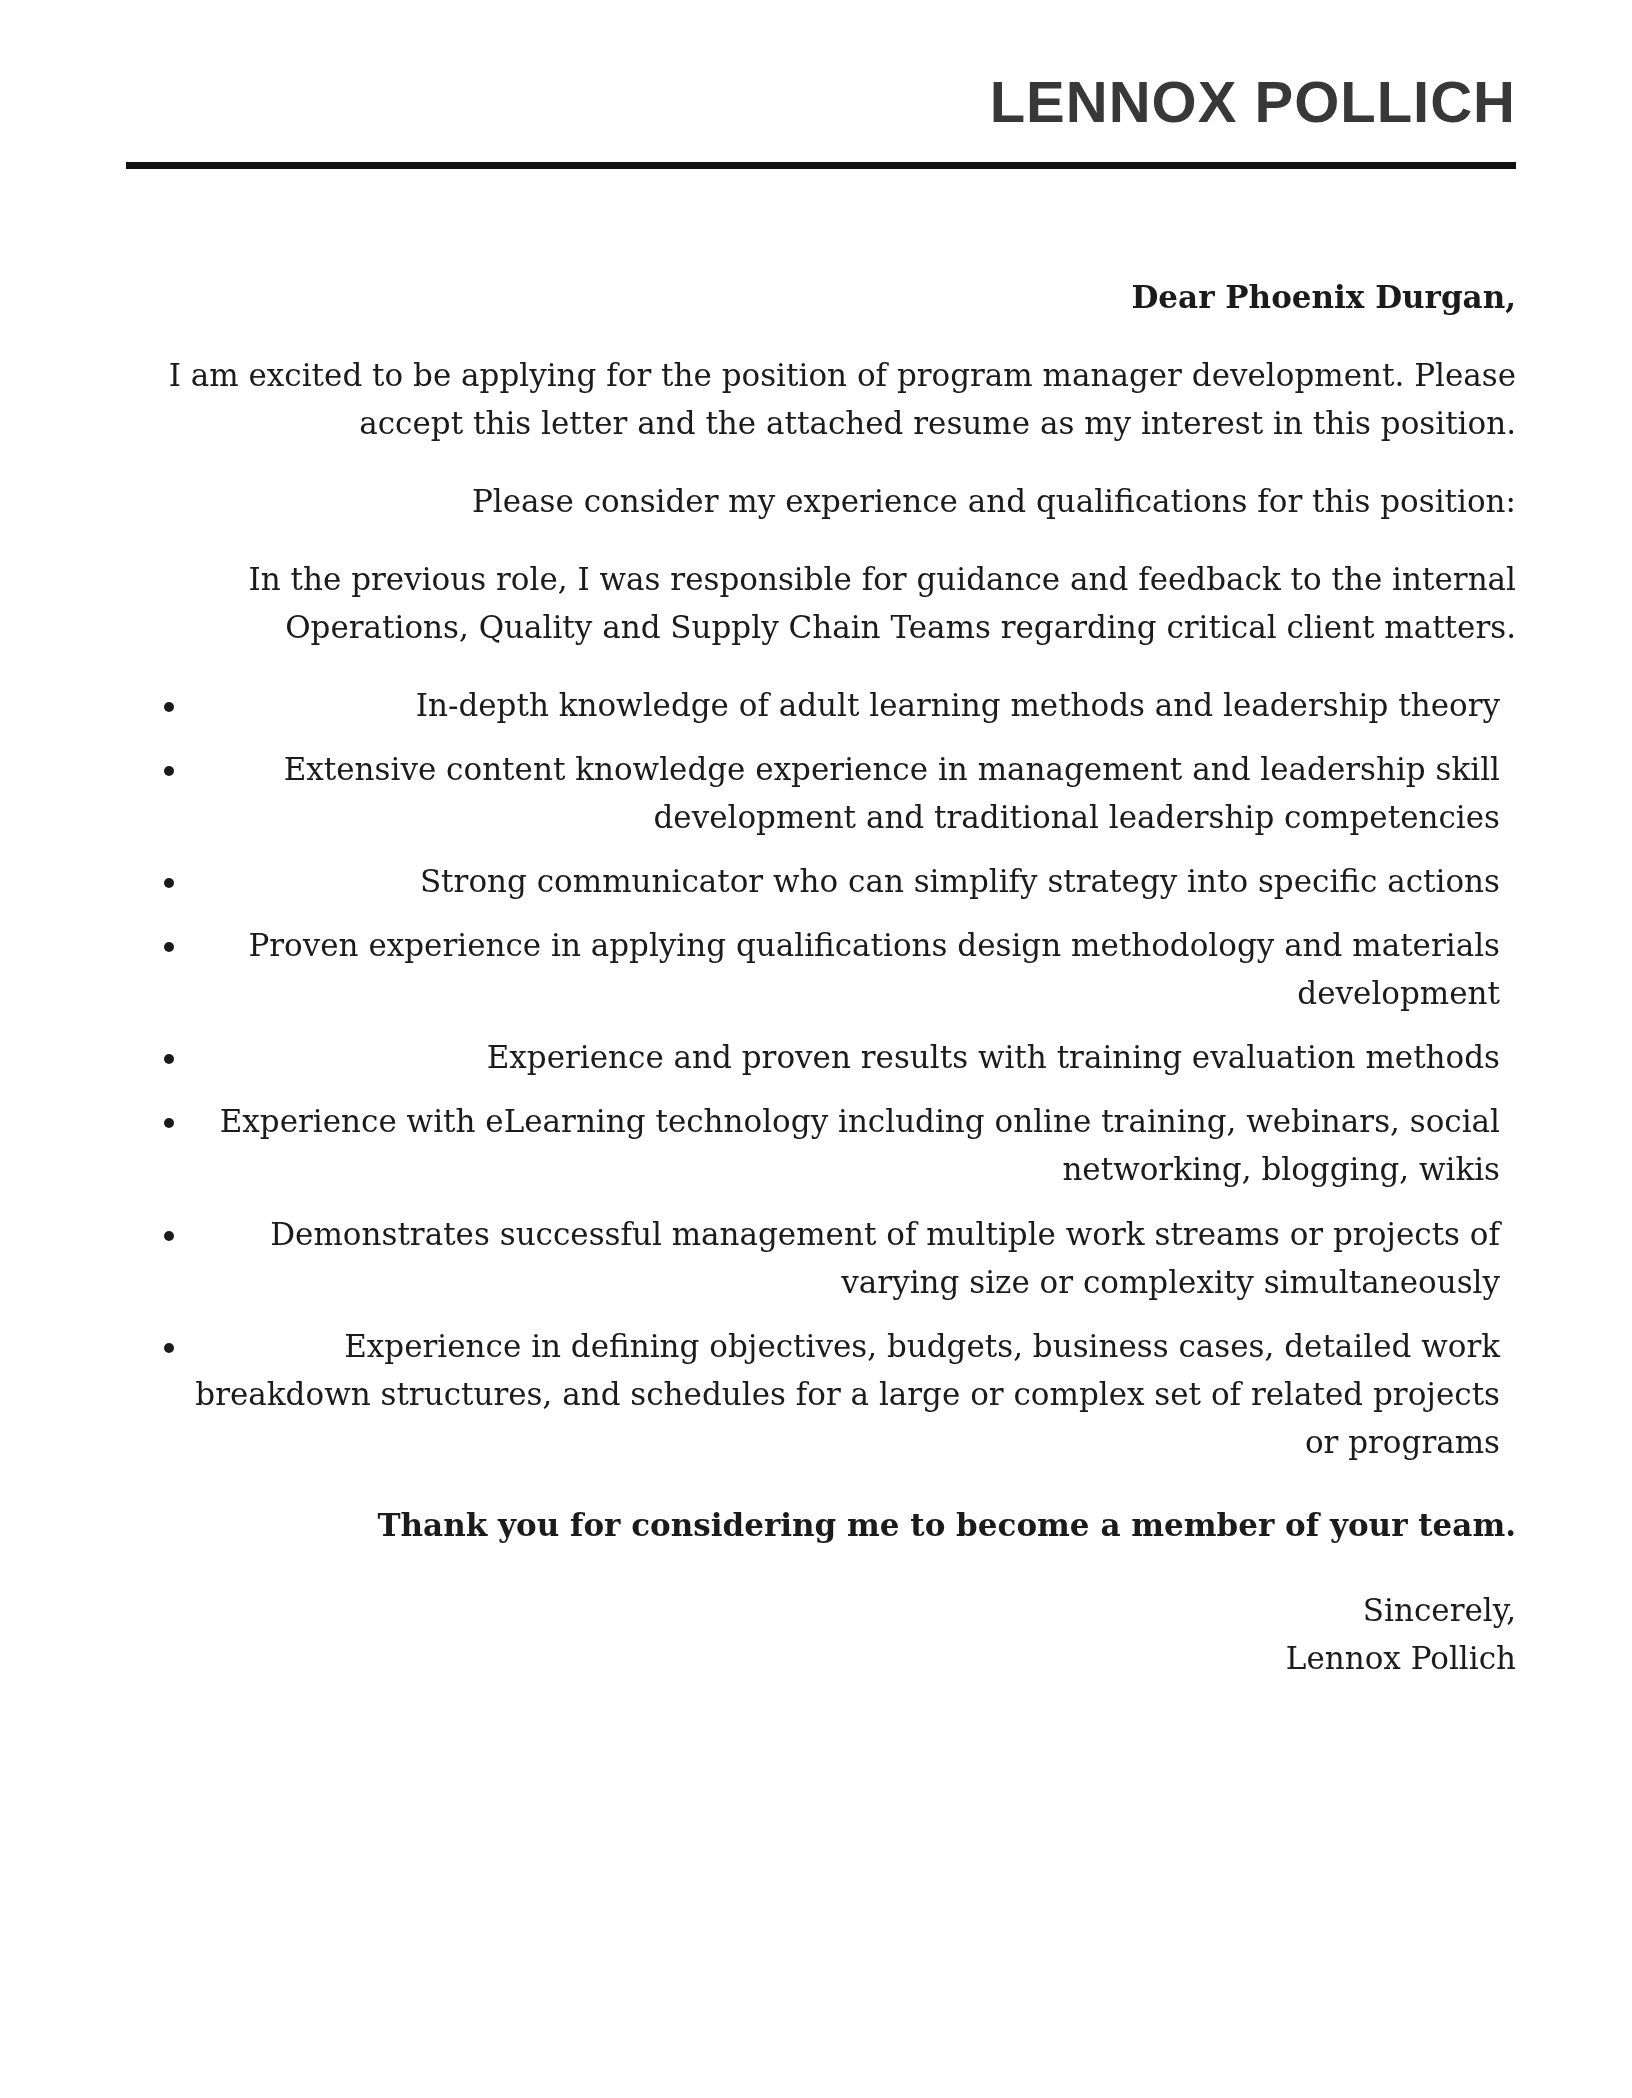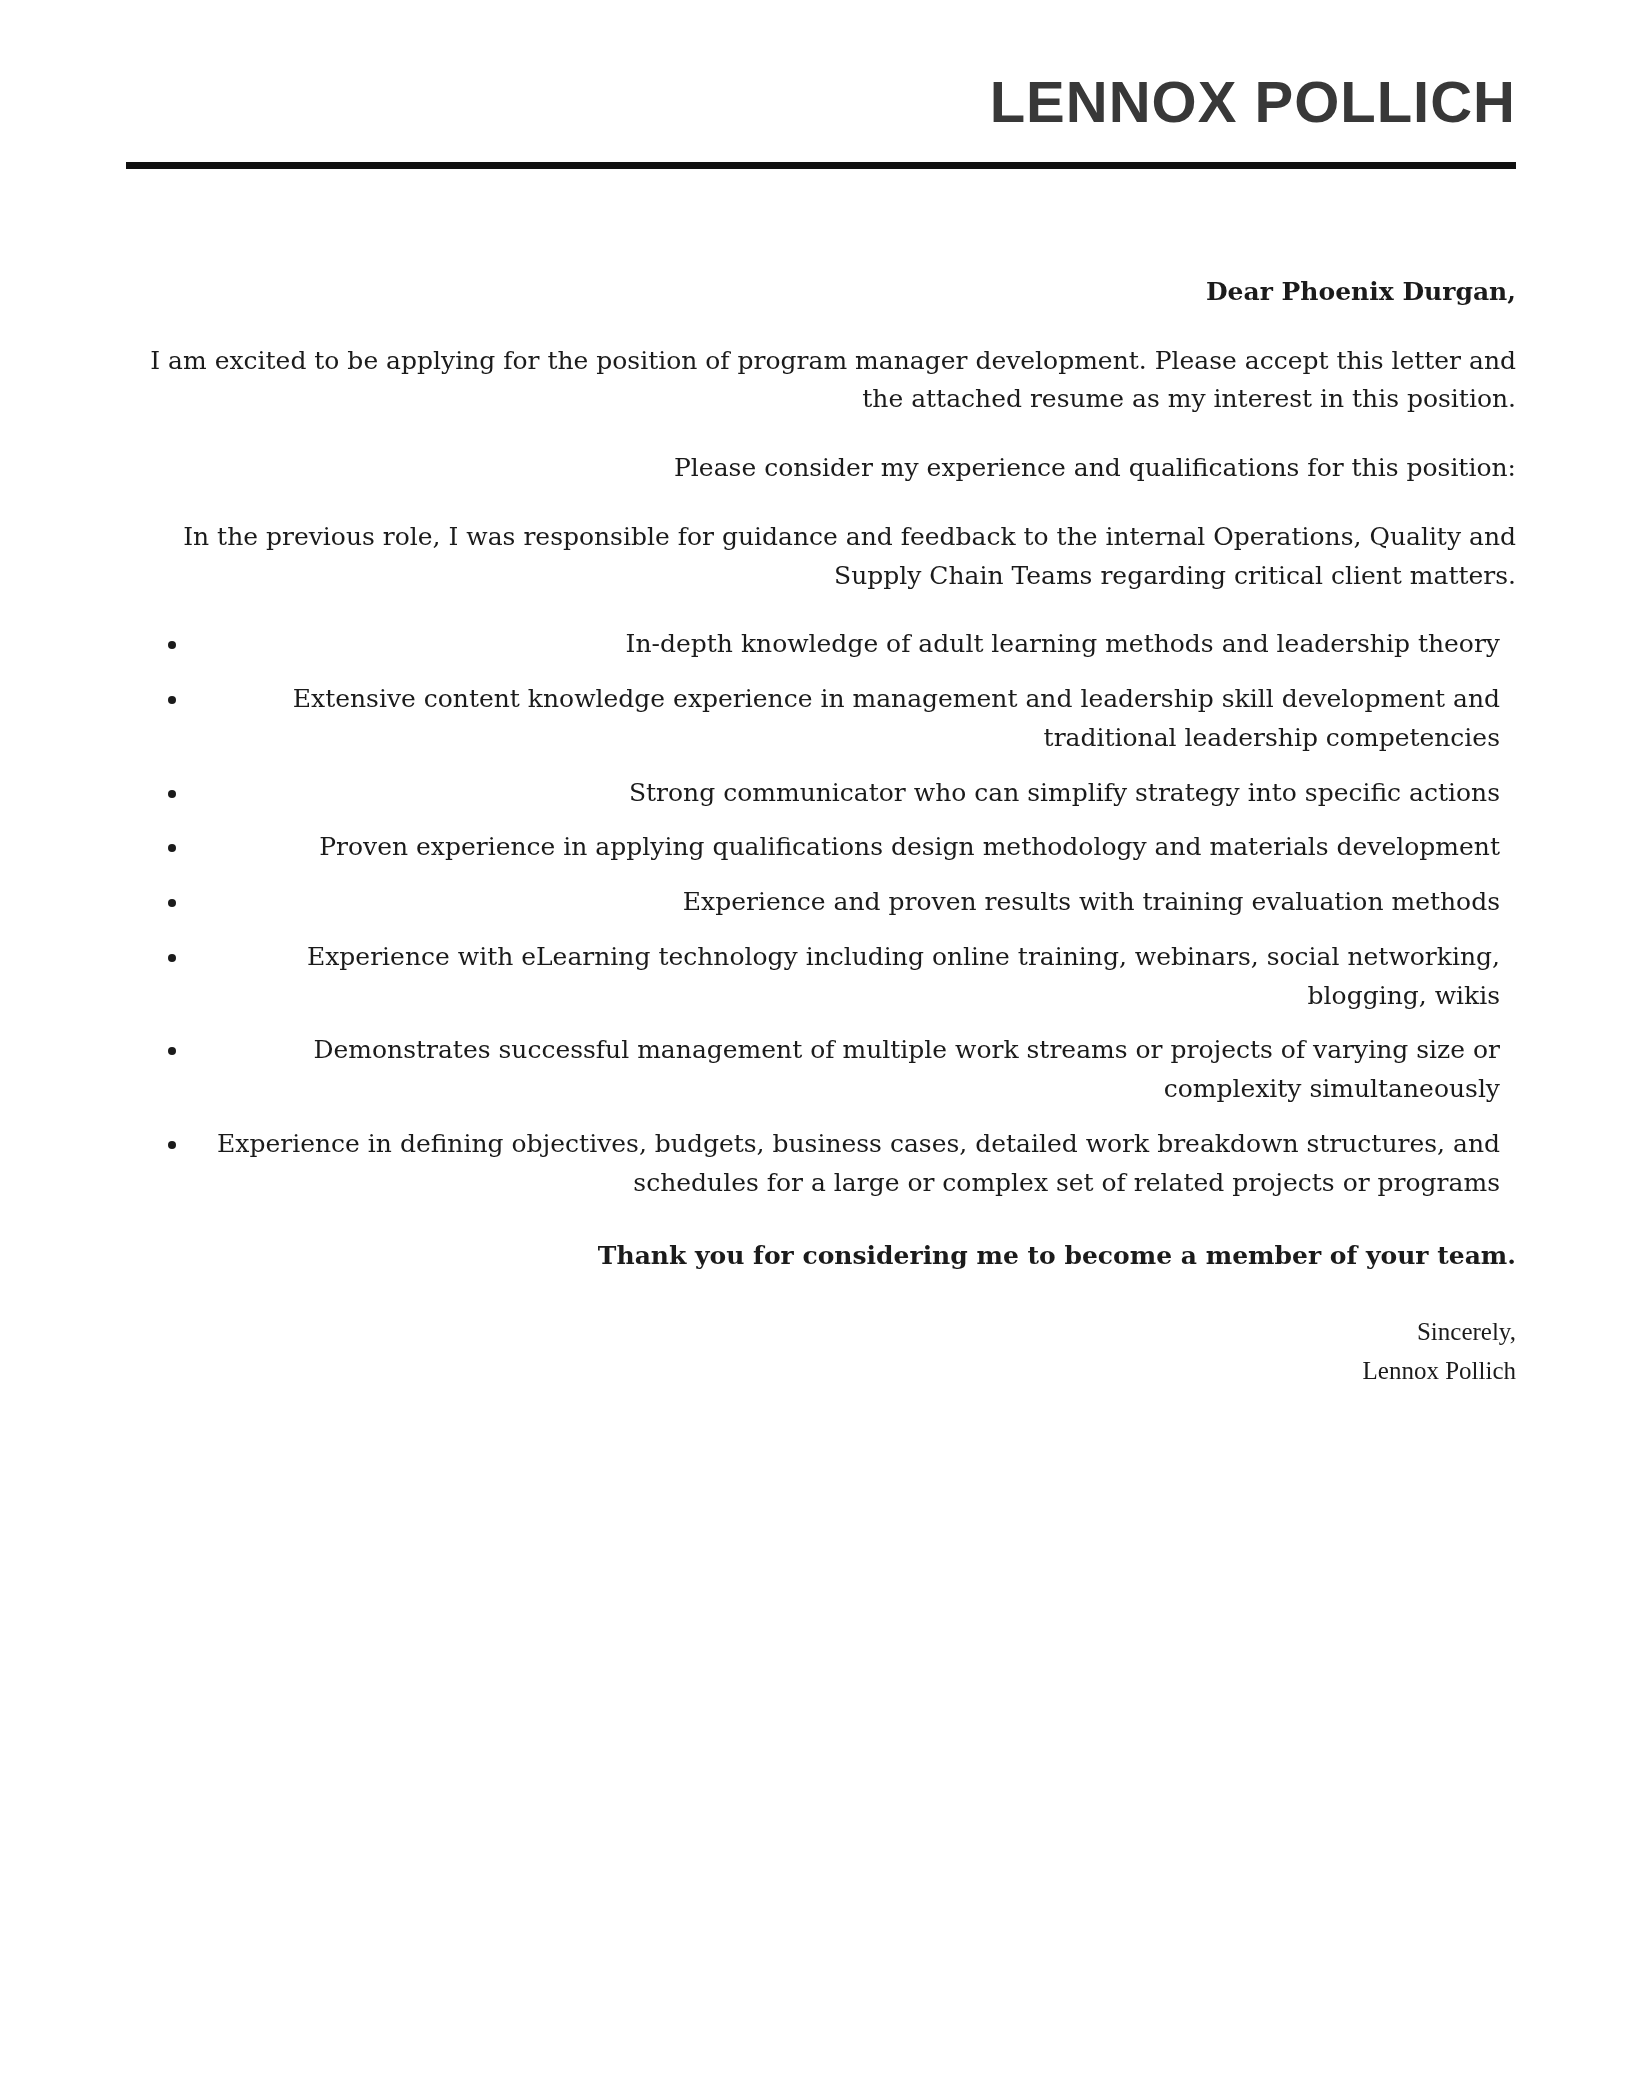--- a/index.html
+++ b/index.html
@@ -38,21 +38,21 @@
   .header-rule {
     margin-top: 28px;
     width: 100%;
     height: 7px;
     background: #101010;
   }
   
   .letter {
     margin-top: 104px;
     font-family: "DejaVu Serif", serif;
-    font-size: 25px;
+    font-size: 31px;
     line-height: 1.55;
     color: #1b1b1b;
     max-width: 1390px;
   }
   .letter p {
     margin: 0 0 30px 0;
   }
   .salutation {
     font-weight: 700;
   }
@@ -65,21 +65,20 @@
     margin: 16px;
     padding: 0;
   }
   .thanks {
     font-weight: 700;
     margin-top: 35px !important;
     margin-bottom: 37px !important;
   }
   .signoff {
     margin: 0;
-    font-family: Liberation Serif, serif;
   }
 </style>
 </head>
 <body>
 
 <div class="page">
 
   <header>
     <h1 class="sender-name">LENNOX POLLICH</h1>
     <div class="header-rule"></div>

